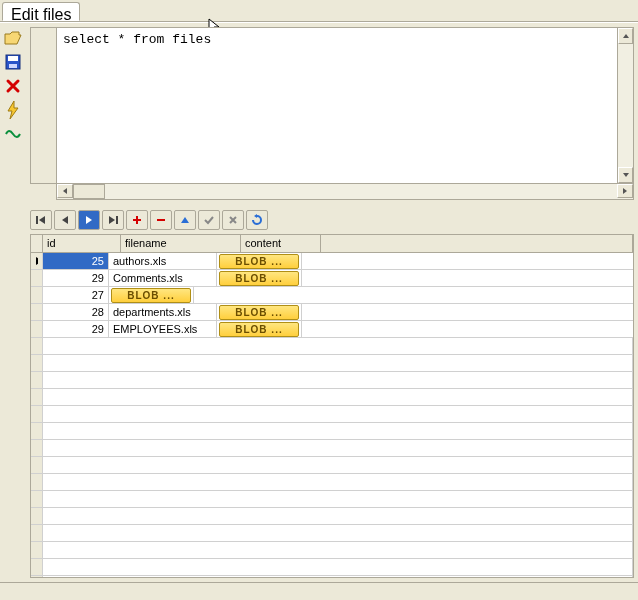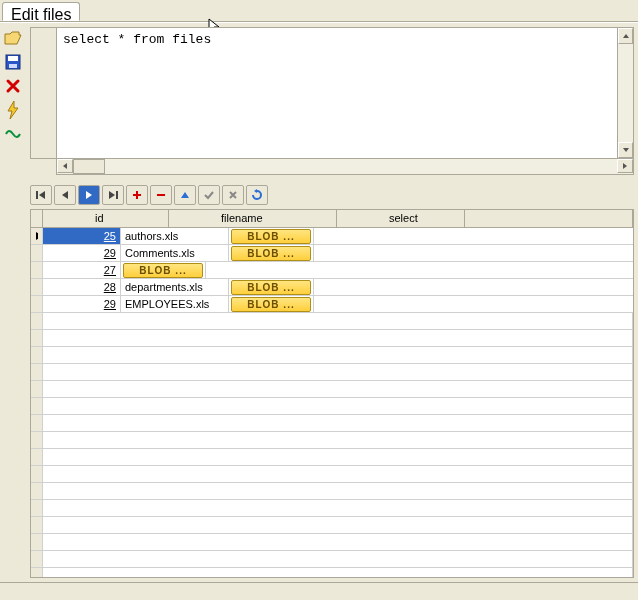--- a/index.html
+++ b/index.html
@@ -60,21 +60,21 @@
     flex: 1;
     display: flex;
     flex-direction: column;
     padding: 4px 4px 4px 4px;
     gap: 0;
     min-width: 0;
   }
   
   .editor-wrap {
     position: relative;
-    height: 132px;
+    height: 157px;
     display: flex;
   }
   .gutter {
     width: 26px;
     background: #ece9d8;
     border: 1px solid #aca899;
     border-right: none;
   }
   .editor {
     flex: 1;
@@ -132,21 +132,20 @@
     display: flex;
     flex-direction: column;
     min-height: 0;
     margin-top: 2px;
   }
   .grid-header {
     display: flex;
     background: #ece9d8;
     border-bottom: 1px solid #aca899;
     height: 18px;
-    gap: 48px;
   }
   .hcell {
     border-right: 1px solid #aca899;
     padding: 2px 4px;
     font-size: 11px;
   }
   .col-handle { width: 12px; }
   .col-id { width: 78px; text-align: left; }
   .col-fn { width: 120px; }
   .col-ct {flex:0 0 80px;}
@@ -161,21 +160,21 @@
     height:17px;
     border-bottom:1px solid #d0d0d0;
   }
   .gcell {
     border-right:1px solid #d0d0d0;
     padding:1px 4px;
     font-size:11px;
     display:flex;align-items:center;
   }
   .gcell.handle{width:12px;background:#ece9d8;justify-content:center;}
-  .gcell.id{width:78px;justify-content:flex-end;padding-right:4px;text-decoration:underline;}
+  .gcell.id{width:66px;justify-content:flex-end;padding-right:4px;}
   .gcell.fn{width:108px;}
   .gcell.ct{flex:0 0 80px;padding:0 2px;justify-content:center;}
   .grid-row.selected .gcell.id{background:#316ac5;color:#fff;}
   .grid-row.selected .gcell.handle{background:#ece9d8;}
   .blob-btn{
     width:80px;height:15px;
     background:linear-gradient(#ffe680,#ffcf3d);
     border:1px solid #b08f16;
     border-radius:2px;
     font-size:10px;font-weight:bold;
@@ -317,21 +316,21 @@
             <path d="M6 0 L6 4 L3 2 Z" fill="#2a6ed6"></path>
           </svg>
         </div>
     </div>
 
     <div class="grid">
       <div class="grid-header">
         <div class="hcell col-handle"></div>
         <div class="hcell col-id">id</div>
         <div class="hcell col-fn">filename</div>
-        <div class="hcell col-ct">select</div>
+        <div class="hcell col-ct">content</div>
         <div class="hcell col-rest"></div>
       </div>
       <div class="grid-body" id="grid-body">
           <div class="grid-row selected">
             <div class="gcell handle">
               <svg width="8" height="10">
                 <path d="M1 1 L7 5 L1 9 Z" fill="#000"></path>
               </svg>
             </div>
             <div class="gcell id">25</div>

